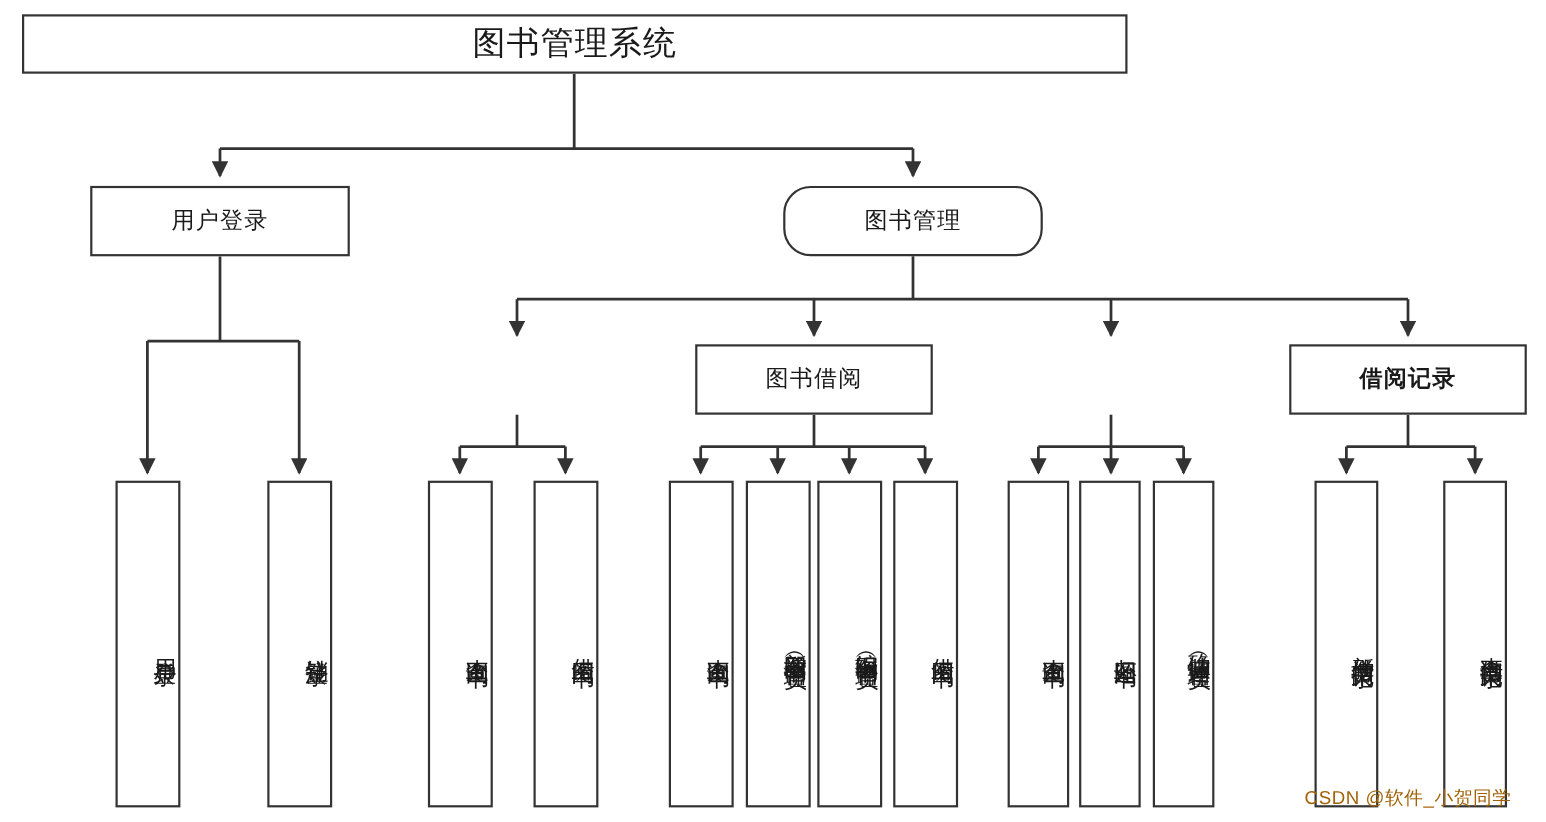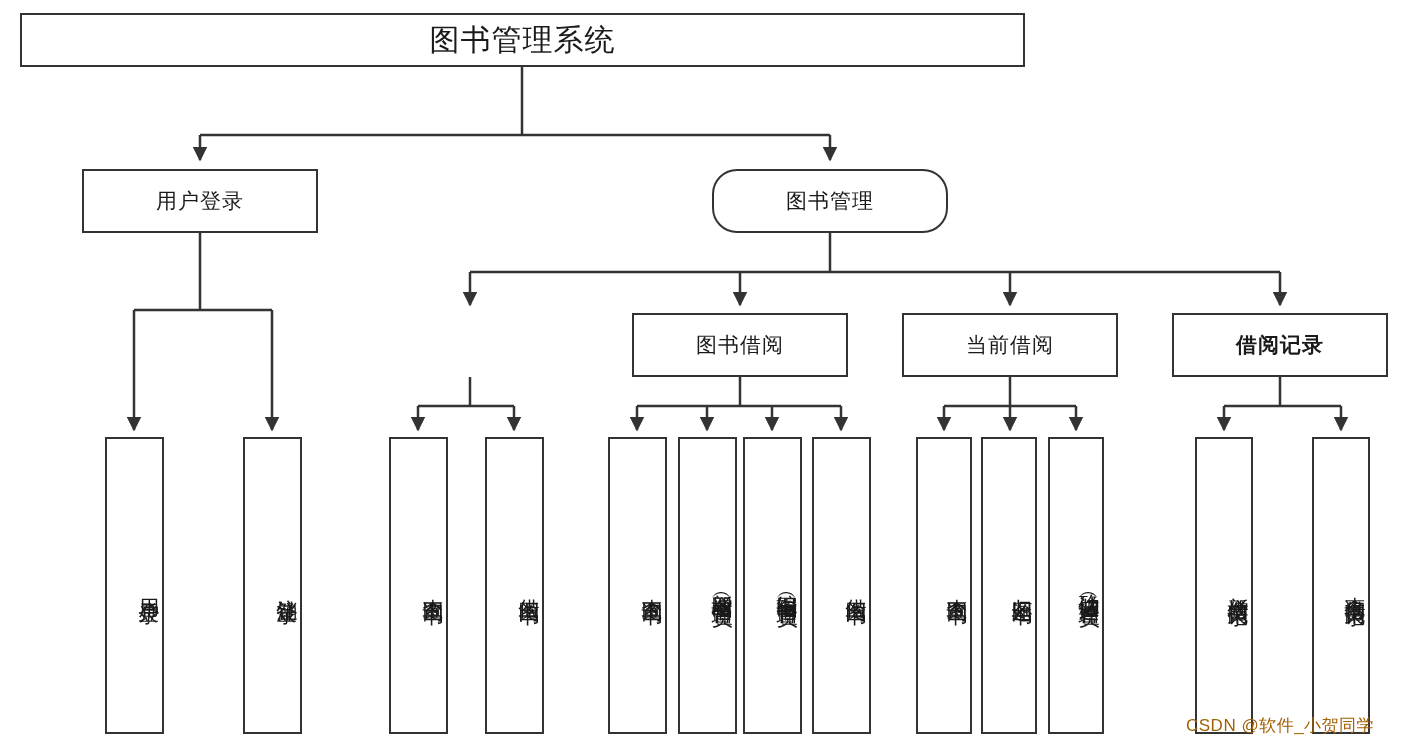--- a/index.html
+++ b/index.html
@@ -120,21 +120,20 @@
       <path d="M 1341 406 L 1341 430" marker-end="url(#arrow)"></path>
     </g>
   </svg>
 
   <div class="node node-h node-root" style="left:20px; top:13px; width:1005px; height:54px;">图书管理系统</div>
 
   <div class="node node-h" style="left:82px; top:169px; width:236px; height:64px;">用户登录</div>
   <div class="node node-h" style="left:712px; top:169px; width:236px; height:64px;border-radius:25px;">图书管理</div>
 
   <div class="node node-h" style="left:632px; top:313px; width:216px; height:64px;">图书借阅</div>
-  <div class="node node-h" style="left:902px; top:313px; width:216px; height:64px;">当前借阅</div>
   <div class="node node-h" style="left:1172px; top:313px; width:216px; height:64px;font-weight:bold;">借阅记录</div>
 
   <div class="node node-v" style="left:105px; top:437px; width:59px; height:297px;">用户登录</div>
   <div class="node node-v" style="left:243px; top:437px; width:59px; height:297px;">注销登录</div>
 
   <div class="node node-v" style="left:389px; top:437px; width:59px; height:297px;">查询图书</div>
   <div class="node node-v" style="left:485px; top:437px; width:59px; height:297px;">借阅图书</div>
 
   <div class="node node-v" style="left:608px; top:437px; width:59px; height:297px;">查询图书</div>
   <div class="node node-v" style="left:678px; top:437px; width:59px; height:297px;">新增图书（管理员）</div>

